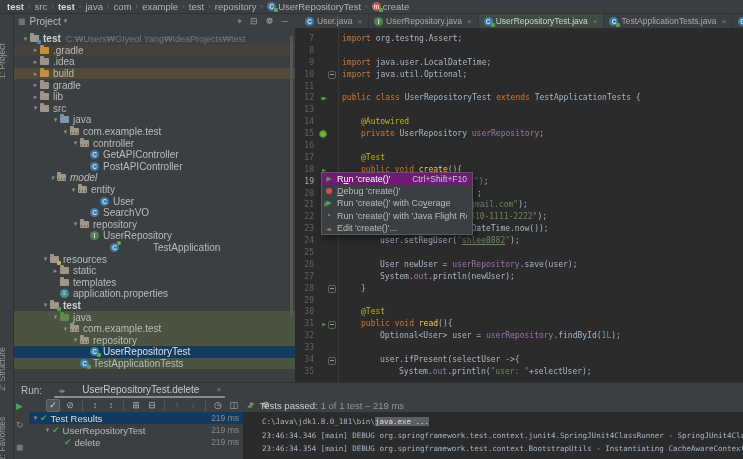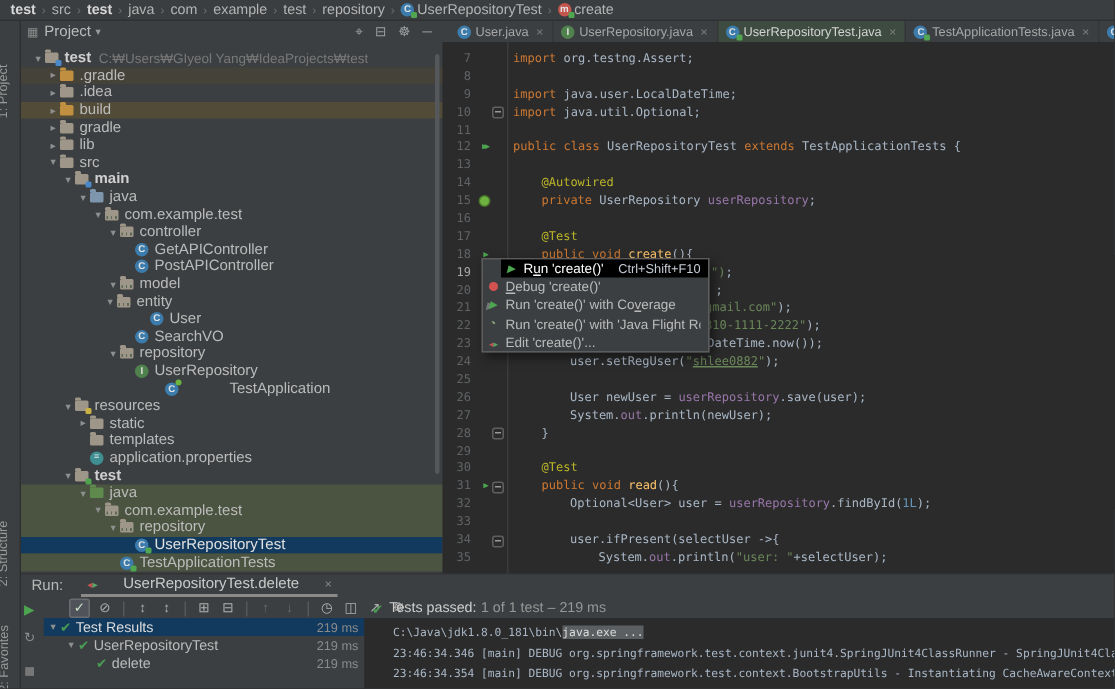--- a/index.html
+++ b/index.html
@@ -88,21 +88,21 @@
   .cl .code{display:inline-block;margin-left:46px;}
   .cl .frag{position:absolute;top:0;}
   .k{color:#cc7832;}.p{color:#a9b7c6;}.s{color:#6a8759;}.num{color:#6897bb;}
   .a{color:#bbb529;}.f{color:#9876aa;}.m{color:#ffc66b;}
   .us{color:#6a8759;text-decoration:underline;}
 
   
   #ctxmenu{position:absolute;left:321px;top:172px;width:150px;background:#3c3f41;border:1px solid #5c5c5c;
     box-shadow:2px 3px 7px rgba(0,0,0,.5);z-index:10;padding:0;}
   .mi{height:12.2px;display:flex;align-items:center;font-size:9px;color:#bbb;padding:0 5px 0 4px;cursor:pointer;white-space:nowrap;}
-  .mi.sel{background:#000000;color:#fff;margin-left:12px;}
+  .mi.sel{background:#701a75;color:#fff;}
   .mi .mico{width:11px;flex:none;display:flex;align-items:center;}
   .mi .mlabel{flex:1;overflow:hidden;}
   .mi .msc{margin-left:8px;font-size:8.5px;color:#c7cdd6;}
   .mico .play{color:#4ca550;font-size:7px;}
   .mico .bug{width:6px;height:6px;border-radius:50%;background:#d25252;}
   .mico .cov{color:#4ca550;font-size:7px;text-shadow:-2px 1px 0 #777;}
   .mico .jfr{color:#8aa37c;font-size:8px;}
   .mico .edit i{font-style:normal;font-size:6px;}
   .mn{text-decoration:underline;}
 
@@ -265,27 +265,20 @@
       <div class="trow" style="padding-left: 18px;">
         <span class="chev">▸</span>
         <span class="ficon"></span>
         <span class="lbl">lib</span>
       </div>
       <div class="trow" style="padding-left: 18px;">
         <span class="chev">▾</span>
         <span class="ficon"></span>
         <span class="lbl">src</span>
       </div>
-      <div class="trow" style="padding-left: 28px;">
-        <span class="chev">▾</span>
-        <span class="ficon">
-          <i class="fdot blue"></i>
-        </span>
-        <span class="lbl bold">main</span>
-      </div>
       <div class="trow" style="padding-left: 38px;">
         <span class="chev">▾</span>
         <span class="ficon" style="background: rgb(125, 149, 173);"></span>
         <span class="lbl">java</span>
       </div>
       <div class="trow" style="padding-left: 48px;">
         <span class="chev">▾</span>
         <span class="ficon">
           <i class="pkgdots"></i>
         </span>
@@ -301,21 +294,21 @@
       <div class="trow" style="padding-left: 68px;">
         <span class="chev"></span>
         <span class="cicon cls">C</span>
         <span class="lbl">GetAPIController</span>
       </div>
       <div class="trow" style="padding-left: 68px;">
         <span class="chev"></span>
         <span class="cicon cls">C</span>
         <span class="lbl">PostAPIController</span>
       </div>
-      <div class="trow" style="padding-left: 58px;">
+      <div class="trow" style="padding-left: 35px; font-style: italic;">
         <span class="chev">▾</span>
         <span class="ficon">
           <i class="pkgdots"></i>
         </span>
         <span class="lbl">model</span>
       </div>
       <div class="trow" style="padding-left: 56px;">
         <span class="chev">▾</span>
         <span class="ficon">
           <i class="pkgdots"></i>

